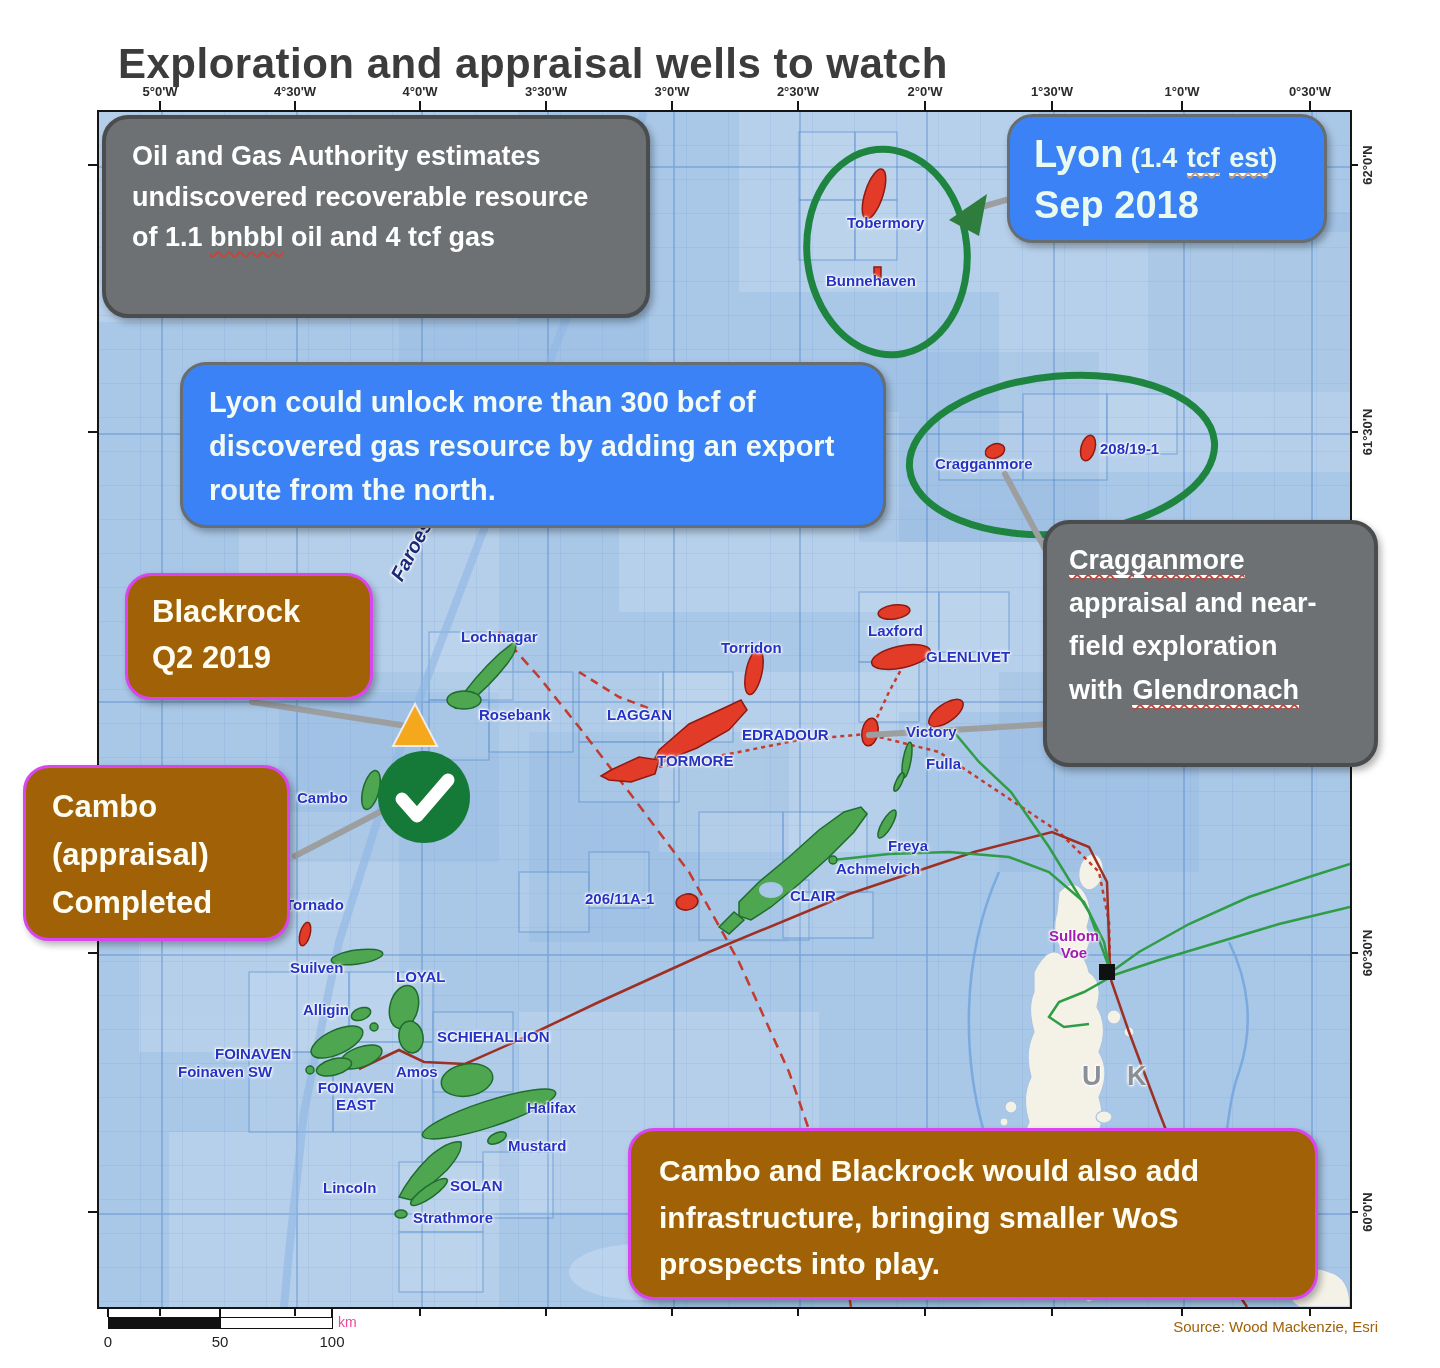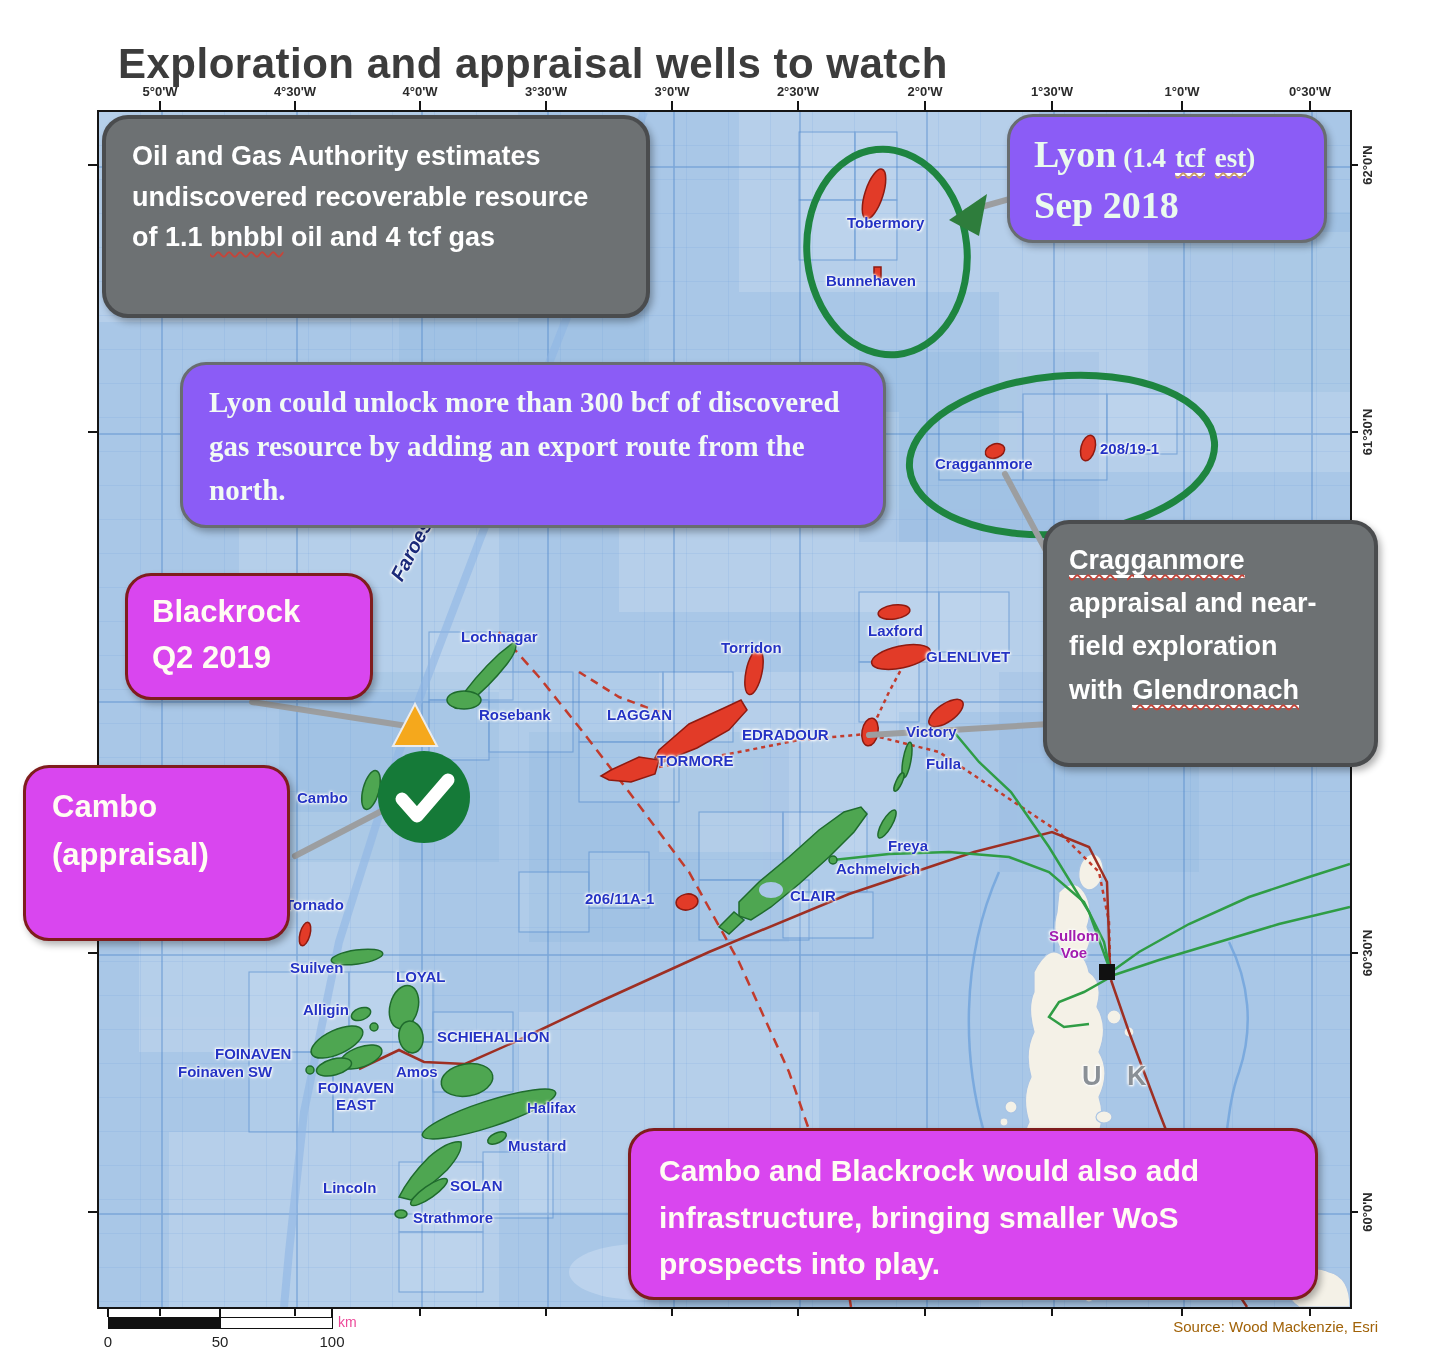--- a/index.html
+++ b/index.html
@@ -26,22 +26,22 @@
   #ticks-left{position:absolute;left:88px;top:110px;width:9px;height:1195px;}
   #ticks-right{position:absolute;left:1349px;top:110px;width:9px;height:1195px;}
   .vtick{position:absolute;width:2px;height:9px;background:#151515;}
   .htick{position:absolute;width:9px;height:2px;background:#151515;}
   #axis-right{position:absolute;left:1352px;top:110px;width:34px;height:1195px;}
   #axis-right .axis-lab{left:15px;transform:translate(-50%,-50%) rotate(-90deg);}
   
   .callout{position:absolute;box-sizing:border-box;border-radius:26px;color:#fff;font-weight:bold;
            box-shadow:3px 4px 7px rgba(0,0,0,.3);}
   .c-gray{background:#6d7173;border:4px solid #4a4c4e;}
-  .c-green{background:#8b5cf6;border:3px solid #686d70;font-family:Liberation Serif, serif;}
-  .c-yellow{background:#d946ef;border:3px solid #7f1d1d;}
+  .c-green{background:#3b82f6;border:3px solid #686d70;}
+  .c-yellow{background:#a16207;border:3px solid #d946ef;}
   #co-oga{left:102px;top:115px;width:548px;height:203px;padding:17px 26px;font-size:27px;line-height:1.5;}
   #co-lyon{left:1007px;top:114px;width:320px;height:129px;padding:12px 24px;font-size:38px;line-height:1.35;color:#eafaee;}
   #co-lyon .l-paren{font-size:27px;}
   #co-unlock{left:180px;top:362px;width:706px;height:166px;padding:15px 26px;font-size:29px;line-height:1.52;color:#f2fbf4;}
   #co-blackrock{left:125px;top:573px;width:248px;height:127px;padding:13px 24px;font-size:31px;line-height:1.48;color:#fffdf2;}
   #co-cambo{left:23px;top:765px;width:267px;height:176px;padding:15px 26px;font-size:31px;line-height:1.55;color:#fffdf2;}
   #co-underway{left:1043px;top:520px;width:335px;height:247px;padding:15px 22px;font-size:27px;line-height:1.6;}
   #co-infra{left:628px;top:1128px;width:690px;height:172px;padding:17px 28px;font-size:30px;line-height:1.55;color:#fffdf2;}
   .wu{border-bottom:3px solid #fff;}
   .sp{text-decoration:underline wavy #c4453a;text-decoration-thickness:2px;text-underline-offset:5px;}
@@ -374,20 +374,21 @@
 </div>
 
 <div id="co-blackrock" class="callout c-yellow">
   <div>Blackrock</div>
   <div>Q2 2019</div>
 </div>
 
 <div id="co-cambo" class="callout c-yellow">
   <div>Cambo</div>
   <div>(appraisal)</div>
+  <div>Completed</div>
 </div>
 
 <div id="co-underway" class="callout c-gray">
   <div><span class="wu sp">Cragganmore</span></div>
   <div>appraisal and near-</div>
   <div>field exploration</div>
   <div><span>with</span><span class="wu sp ml">Glendronach</span></div>
 </div>
 
 <div id="co-infra" class="callout c-yellow">

